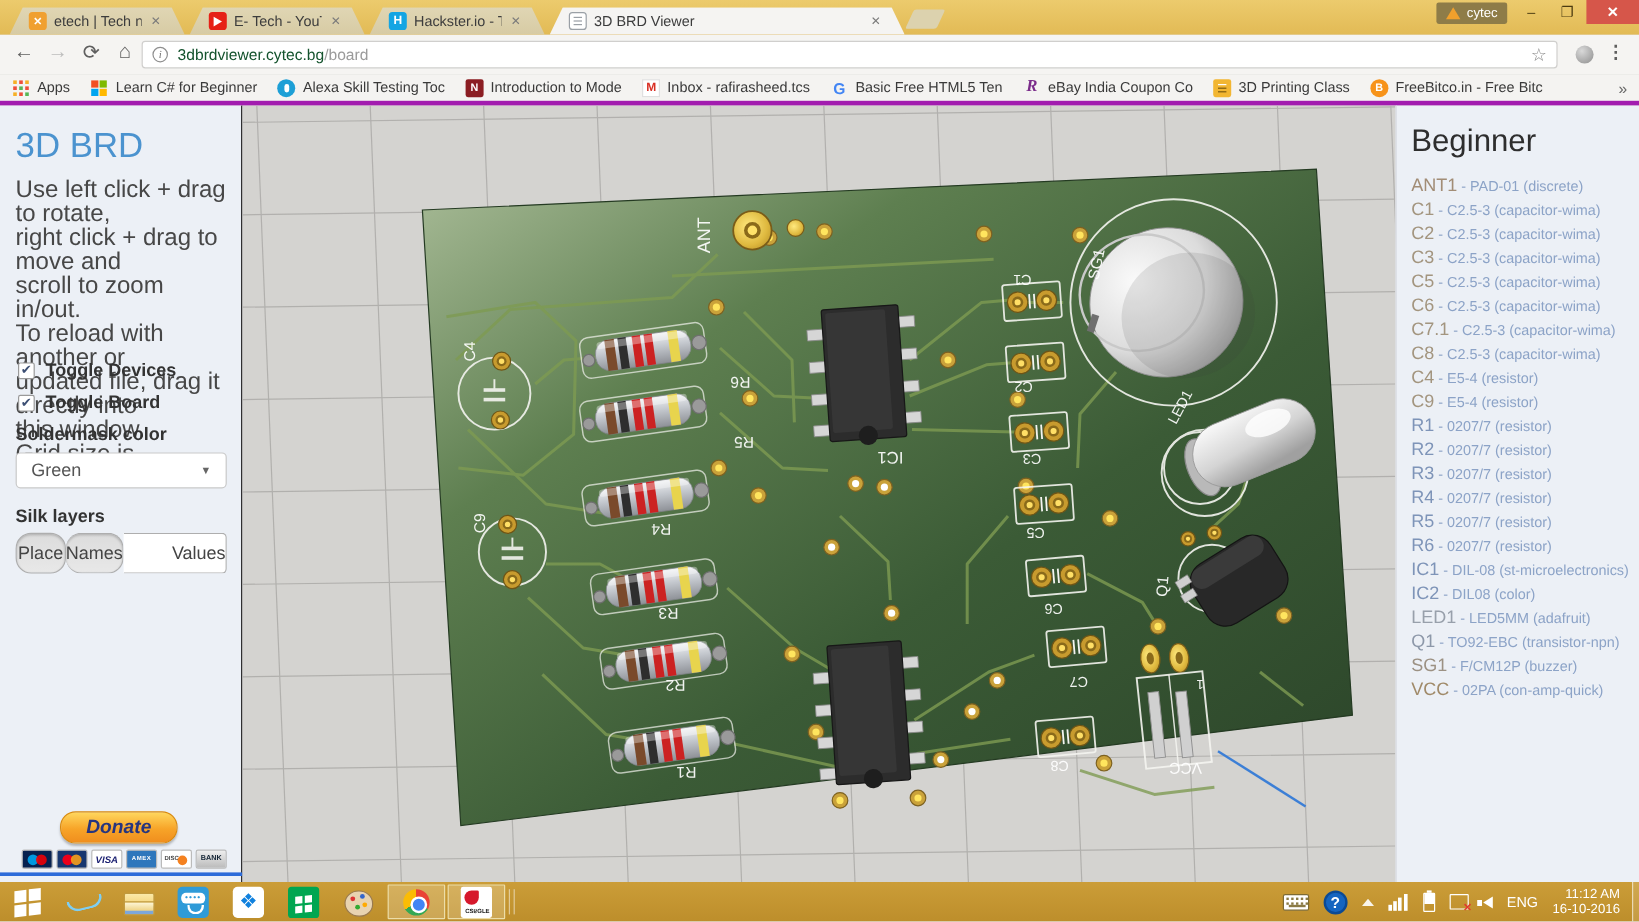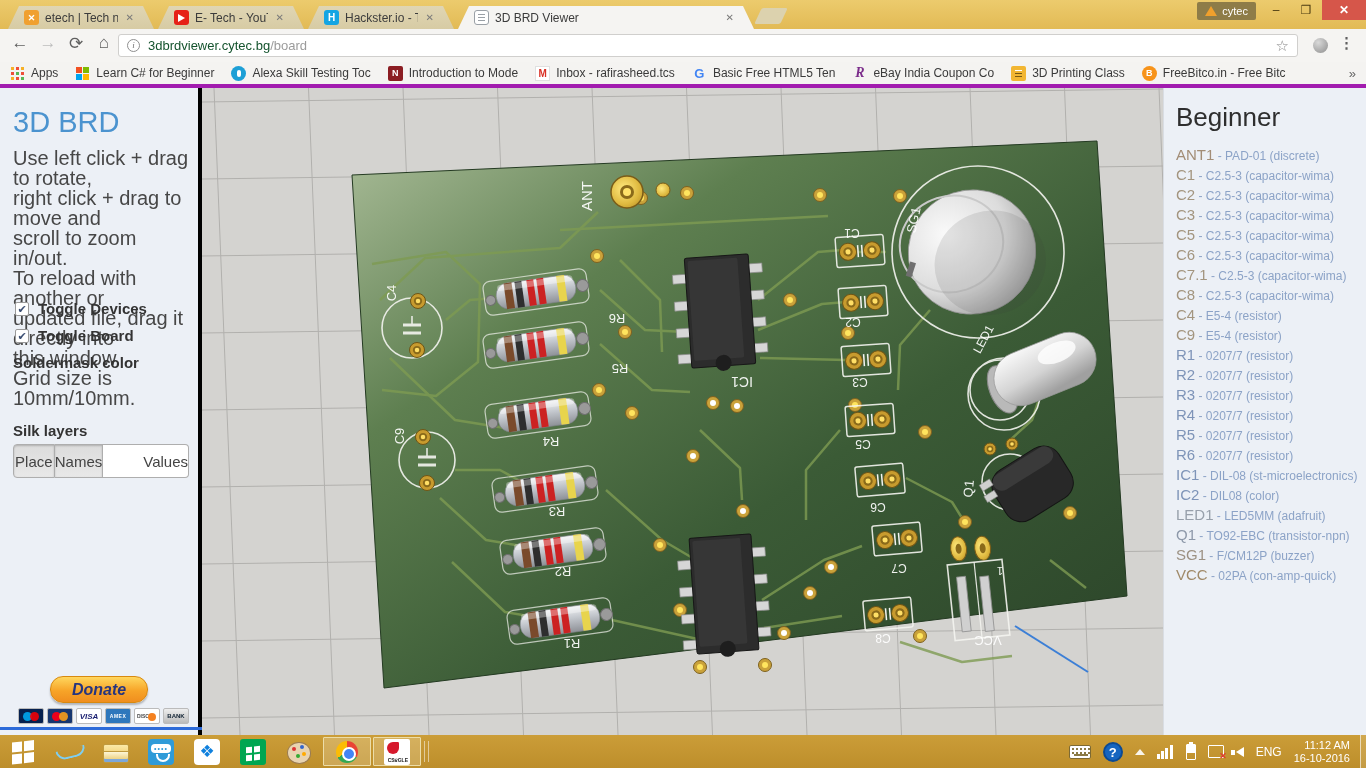--- a/index.html
+++ b/index.html
@@ -55,35 +55,35 @@
   .bmi-book-n{background:#8b1d22;border-radius:2px;color:#fff;font-size:9px;}
   .bmi-gmail{background:#fff;border:1px solid #e0e0e0;color:#d93025;font-size:10px;}
   .bmi-google-g{color:#4285f4;font-size:13px;}
   .bmi-ebay-r{color:#7b2d8b;font-size:14px;font-family:"Liberation Serif",serif;font-style:italic;}
   .bmi-printing{background:#f2b632;border-radius:2px;}
   .bmi-printing::before{content:"";width:7px;height:1px;background:#7a5a10;box-shadow:0 3px 0 #7a5a10,0 -3px 0 #fff;}
   .bmi-bitcoin{background:#f7931a;border-radius:50%;color:#fff;font-size:9px;}
   #bm-overflow{margin-left:auto;color:#666;font-size:13px;}
 
   
-  #left-panel{position:absolute;left:0;top:88px;width:202px;height:647px;background:#ecf0f6;border-right:4px solid #000000;}
+  #left-panel{position:absolute;left:0;top:88px;width:202px;height:647px;background:#ecf0f6;border-right:1px solid #000000;}
   #lp-title{position:absolute;left:13px;top:18px;font-size:29px;color:#4b93cf;}
   #lp-instructions{position:absolute;left:13px;top:60px;width:178px;font-size:20px;line-height:20px;color:#474747;white-space:pre-line;}
   .toggle-row{position:absolute;left:15px;display:flex;align-items:center;gap:9px;}
   .checkbox{width:14px;height:14px;background:#fff;border:1px solid #9a9a9a;border-radius:2px;font-size:11px;line-height:13px;text-align:center;color:#3c4f74;}
   .toggle-label{font-size:15px;font-weight:bold;color:#333;}
   #lp-soldermask-label{position:absolute;left:13px;top:266px;font-size:15px;font-weight:bold;color:#333;}
   #lp-select{position:absolute;left:13px;top:289px;width:176px;height:30px;background:#fff;border:1px solid #c9c9c9;border-radius:4px;display:flex;align-items:center;padding:0 12px;font-size:15px;color:#555;}
   #lp-select-arrow{margin-left:auto;font-size:9px;color:#666;}
   #lp-silk-label{position:absolute;left:13px;top:334px;font-size:15px;font-weight:bold;color:#333;}
   #silk-buttons{position:absolute;left:13px;top:356px;width:176px;height:34px;display:flex;}
   .silk-btn{flex:1;border:1px solid #aeaeae;border-left-width:0;background:#fff;font-size:15px;color:#444;display:flex;align-items:center;justify-content:center;}
   .silk-btn:first-child{border-left-width:1px;border-radius:4px 0 0 4px;}
   .silk-btn:last-child{border-radius:0 4px 4px 0;padding-left:40px;}
-  .silk-btn.pressed{background:linear-gradient(#dcdcdc,#e8e8e8);box-shadow:inset 0 1px 2px rgba(0,0,0,.2);}
+  .silk-btn.pressed{background:linear-gradient(#dcdcdc,#e8e8e8);box-shadow:inset 0 1px 2px rgba(0,0,0,.2);border-radius:13px;}
   #config-box{position:absolute;left:13px;top:412px;width:176px;height:54px;background:#fff;border:1px solid #e0e0e0;border-radius:8px;
       display:flex;flex-direction:column;align-items:center;justify-content:center;}
   #config-label{font-size:13px;color:#777;}
   #config-file{font-size:17px;color:#5c5c5c;}
   #donate-btn{position:absolute;left:50px;top:588px;width:98px;height:27px;border-radius:13px;border:1px solid #d8890f;
       background:linear-gradient(#ffd75e,#f7a428 55%,#f08e1e);display:flex;align-items:center;justify-content:center;
       font-size:16px;font-weight:bold;font-style:italic;color:#26357f;box-shadow:0 2px 2px rgba(0,0,0,.25);}
   #payments{position:absolute;left:18px;top:620px;display:flex;gap:3px;}
   .pay{width:26px;height:16px;border-radius:2px;position:relative;background:#fff;border:1px solid #bbb;display:flex;align-items:center;justify-content:center;overflow:hidden;}
   .pay-maestro{background:#06214f;}
@@ -260,20 +260,24 @@
 Grid size is 10mm/10mm.</div>
     <div class="toggle-row" style="top:212px">
       <span class="checkbox">✔</span>
       <span class="toggle-label">Toggle Devices</span>
     </div>
     <div class="toggle-row" style="top:239px">
       <span class="checkbox">✔</span>
       <span class="toggle-label">Toggle Board</span>
     </div>
     <div id="lp-soldermask-label">Soldermask color</div>
+    <div id="lp-select">
+      <span>Green</span>
+      <span id="lp-select-arrow">▼</span>
+    </div>
     <div id="lp-silk-label">Silk layers</div>
     <div id="silk-buttons">
       <div class="silk-btn pressed">Place</div>
       <div class="silk-btn pressed">Names</div>
       <div class="silk-btn">Values</div>
     </div>
     <div id="donate-btn">Donate</div>
     <div id="payments">
       <span class="pay pay-maestro" title="Maestro"></span>
       <span class="pay pay-mastercard" title="MasterCard"></span>

